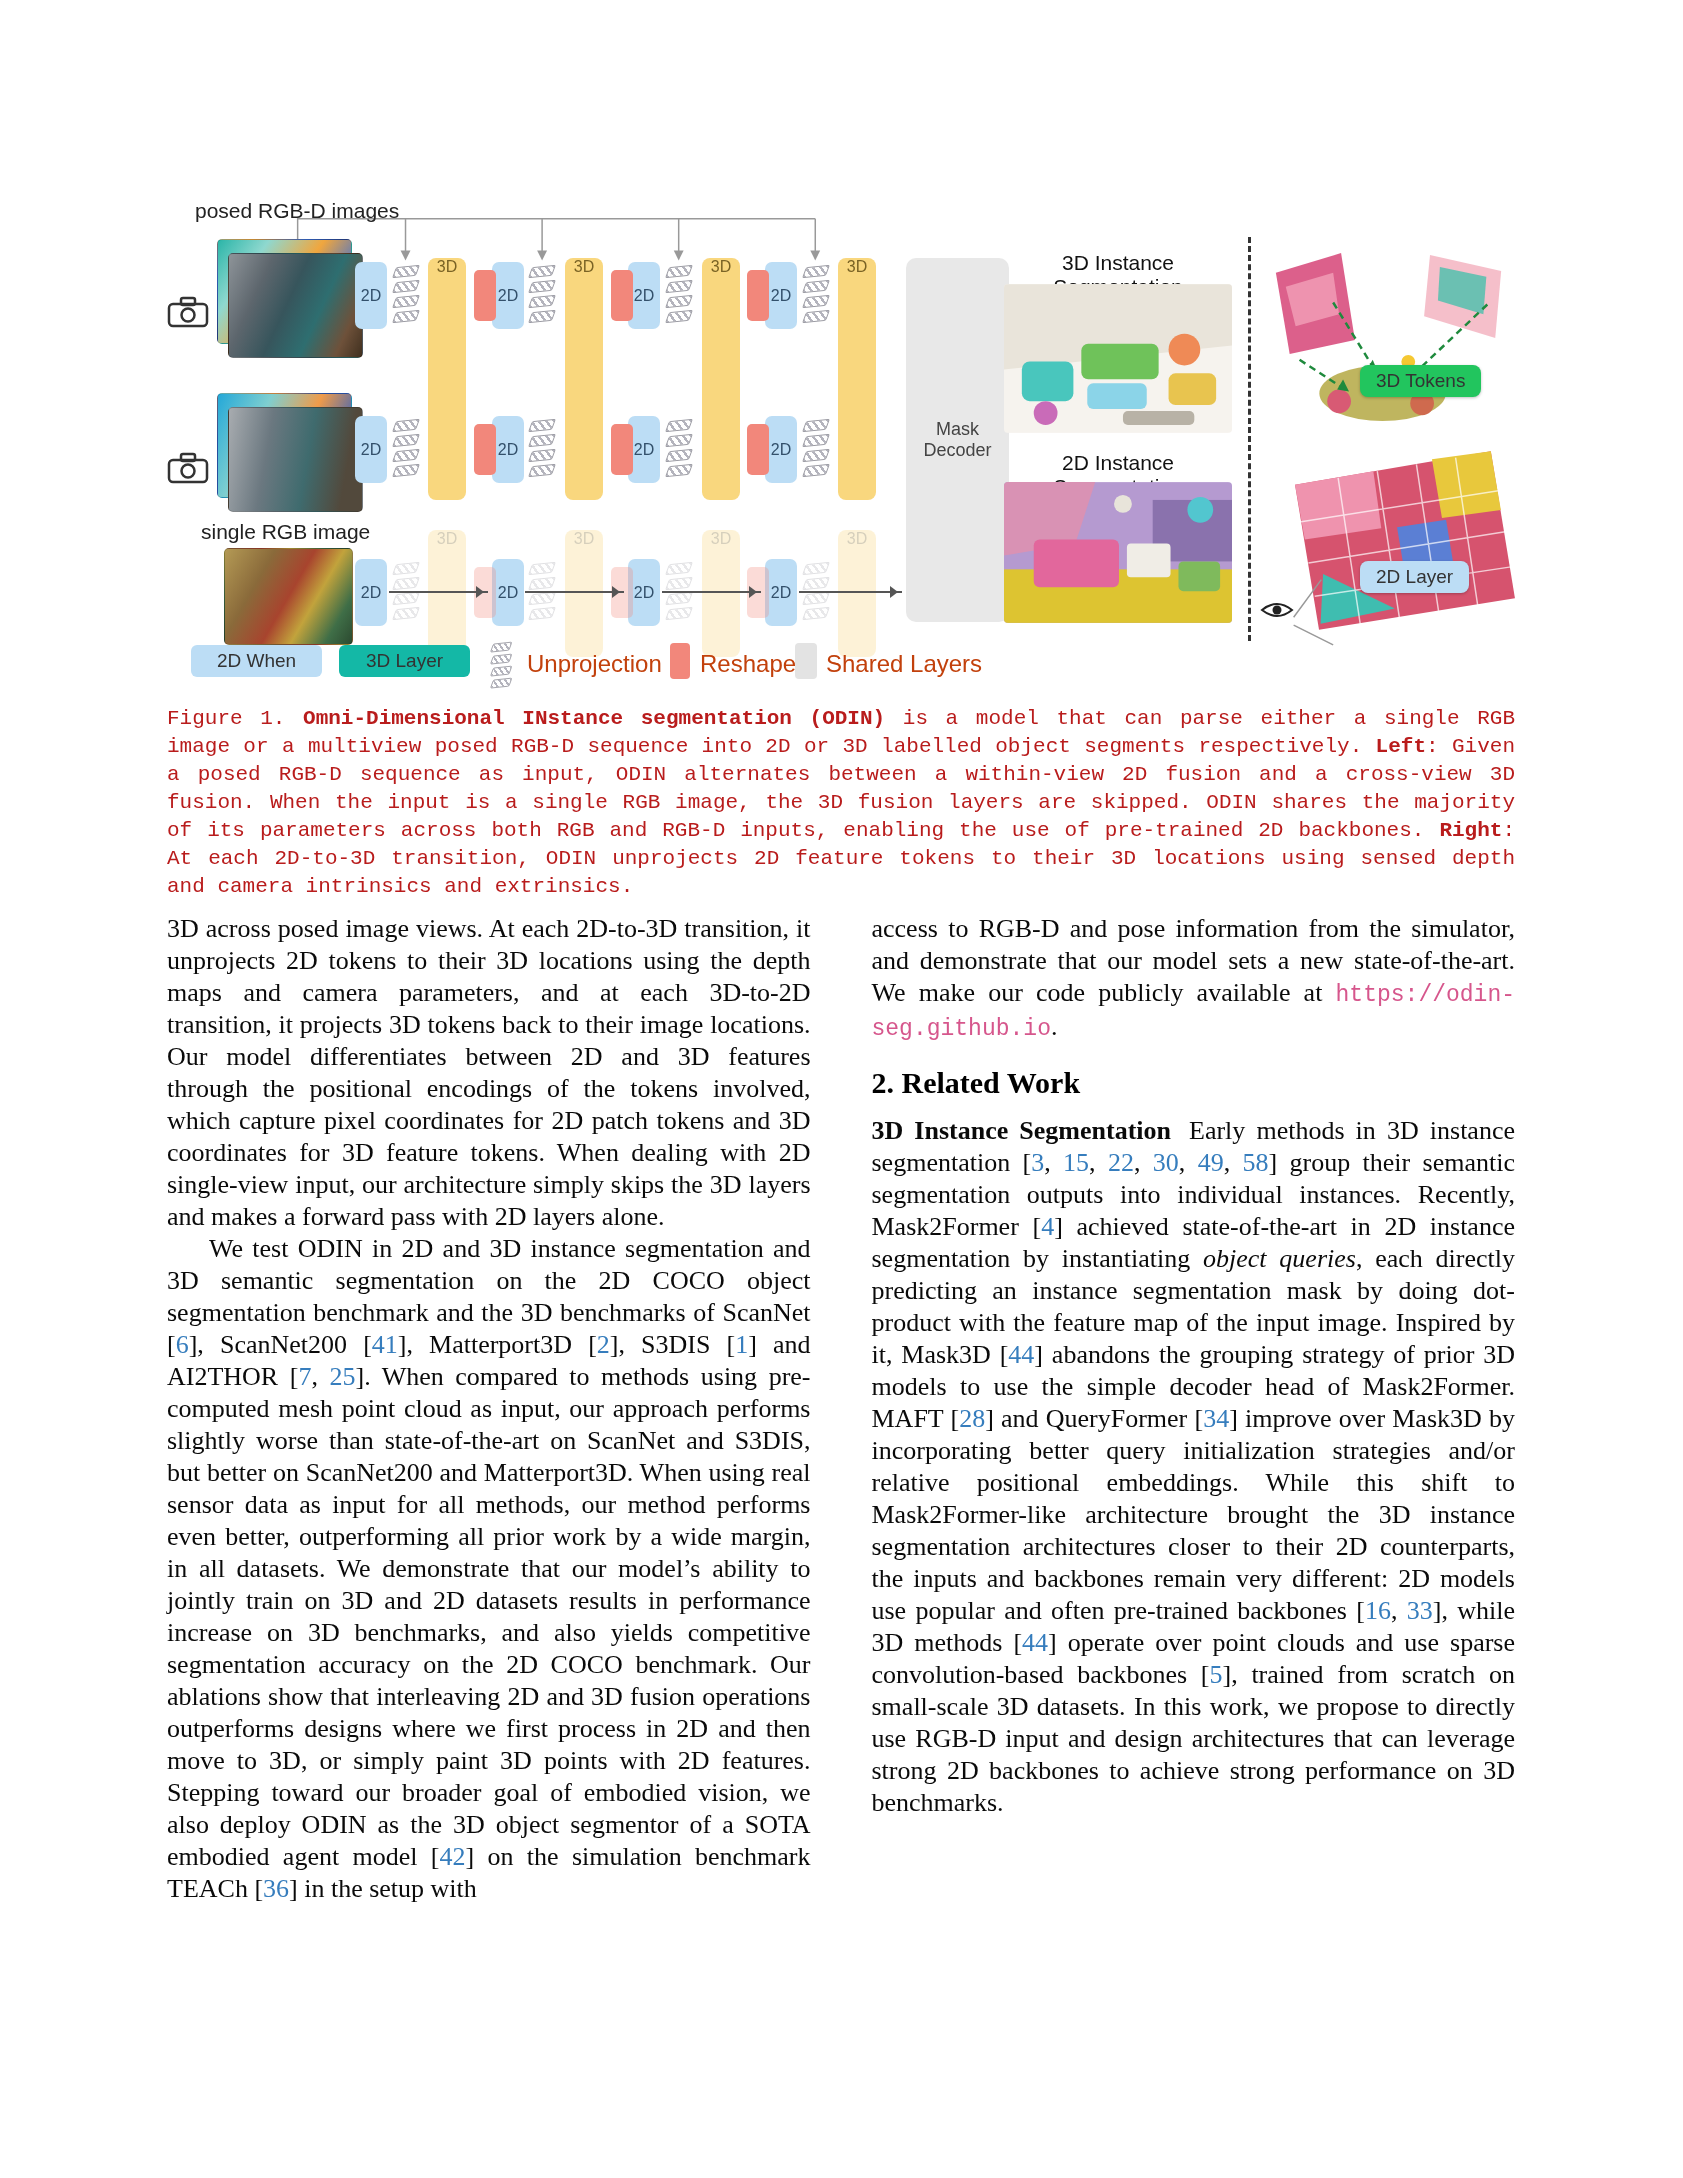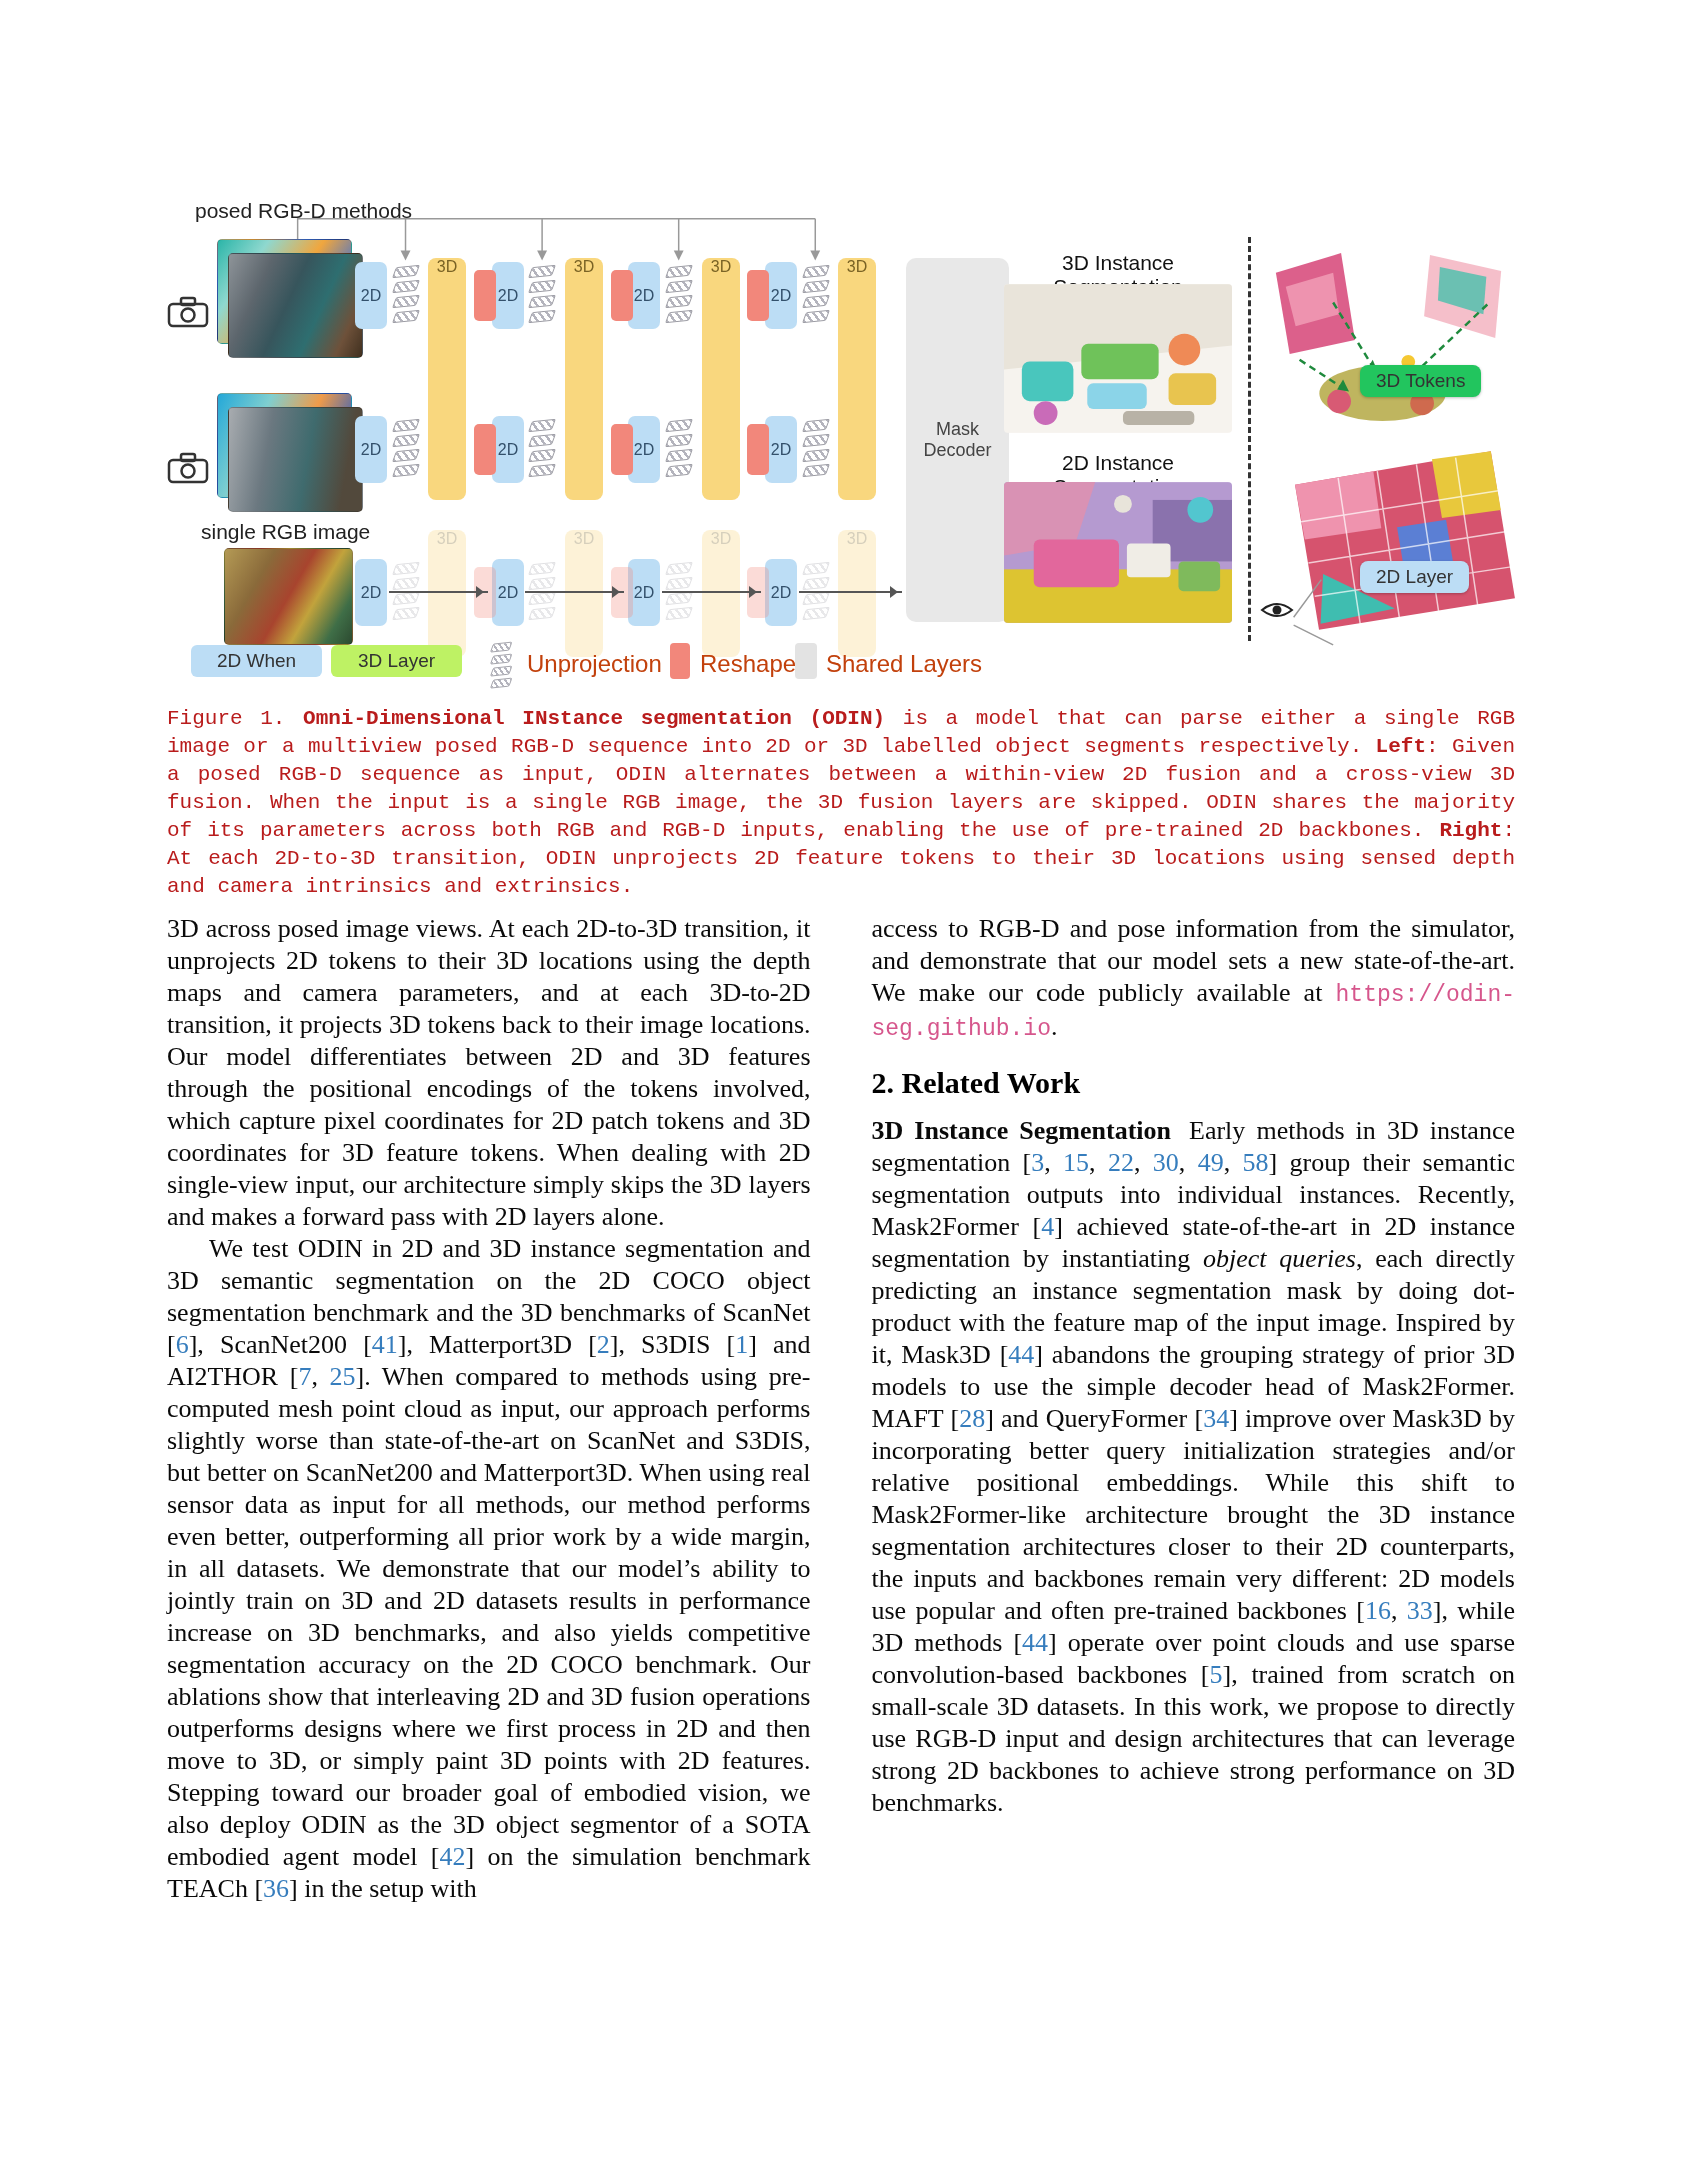--- a/index.html
+++ b/index.html
@@ -55,21 +55,21 @@
 
     <svg width="1348" height="483" style="position:absolute;left:0;top:0;pointer-events:none" viewBox="0 0 1362 488">
       <path d="M132,40 L132,16 L655,16" stroke="#999" stroke-width="1.5" fill="none"></path>
       <path d="M241,16 L241,50 M379,16 L379,50 M517,16 L517,50 M655,16 L655,50" stroke="#999" stroke-width="1.5" fill="none"></path>
       <polygon points="241,58 236,48 246,48" fill="#999"></polygon>
       <polygon points="379,58 374,48 384,48" fill="#999"></polygon>
       <polygon points="517,58 512,48 522,48" fill="#999"></polygon>
       <polygon points="655,58 650,48 660,48" fill="#999"></polygon>
     </svg>
 
-    <div class="lab" style="left:28px;top:-4px">posed RGB-D methods</div>
+    <div class="lab" style="left:28px;top:-4px">posed RGB-D images</div>
 
     <svg style="position:absolute;left:0;top:93px" width="42" height="32" viewBox="0 0 42 32">
       <rect x="2" y="8" width="38" height="22" rx="4" fill="none" stroke="#333" stroke-width="2.5"></rect>
       <circle cx="21" cy="19" r="6.5" fill="none" stroke="#333" stroke-width="2.5"></circle>
       <rect x="14" y="2" width="14" height="7" rx="2" fill="none" stroke="#333" stroke-width="2.5"></rect>
     </svg>
     <svg style="position:absolute;left:0;top:249px" width="42" height="32" viewBox="0 0 42 32">
       <rect x="2" y="8" width="38" height="22" rx="4" fill="none" stroke="#333" stroke-width="2.5"></rect>
       <circle cx="21" cy="19" r="6.5" fill="none" stroke="#333" stroke-width="2.5"></circle>
       <rect x="14" y="2" width="14" height="7" rx="2" fill="none" stroke="#333" stroke-width="2.5"></rect>
@@ -296,21 +296,21 @@
       </g>
       <path d="M30,168 L58,130 M30,176 L70,196" stroke="#999" stroke-width="1.5" fill="none"></path>
     </svg>
     <svg style="position:absolute;left:1093px;top:394px" width="34" height="26" viewBox="0 0 34 26">
       <path d="M2,13 Q17,1 32,13 Q17,25 2,13 Z" fill="none" stroke="#222" stroke-width="2"></path>
       <circle cx="17" cy="13" r="4.5" fill="#222"></circle>
     </svg>
     <div class="pill bl" style="left:1193px;top:358px">2D Layer</div>
 
     <div class="legpill" style="left:24px;top:442px;background:#BCDDF5">2D When</div>
-    <div class="legpill" style="left:164px;top:442px;background:#bef264">3D Layer</div>
+    <div class="legpill" style="left:172px;top:442px;background:#14b8a6">3D Layer</div>
     <div class="unproj" style="left:319px;top:434px;transform:scale(0.8)">
         <i></i>
         <i></i>
         <i></i>
         <i></i>
       </div>
     <div class="leglab" style="left:360px;top:447px">Unprojection</div>
     <div class="legbox" style="left:503px;top:440px;width:20px;height:36px;background:#F2877B"></div>
     <div class="leglab" style="left:533px;top:447px">Reshape</div>
     <div class="legbox" style="left:628px;top:440px;width:22px;height:36px;background:#E3E3E3"></div>

